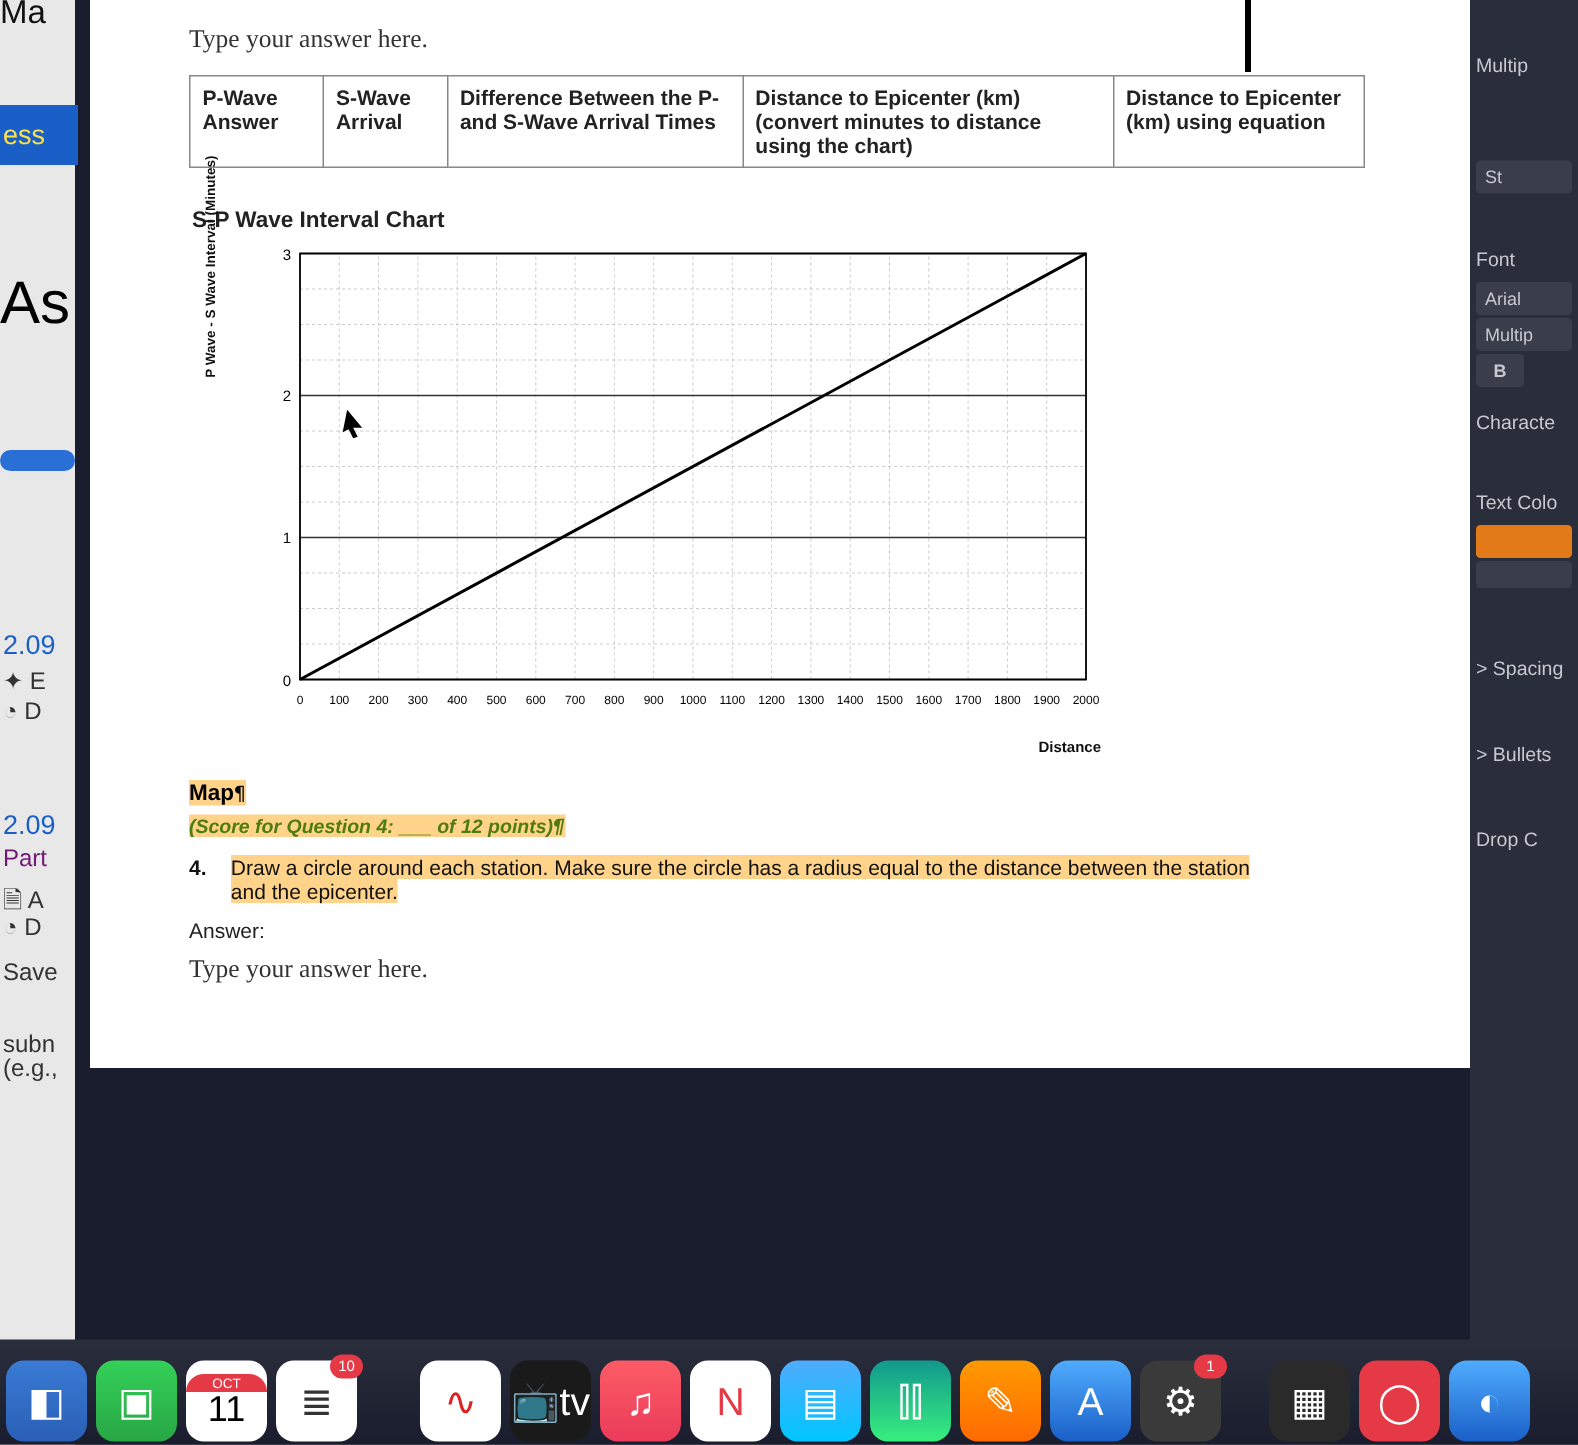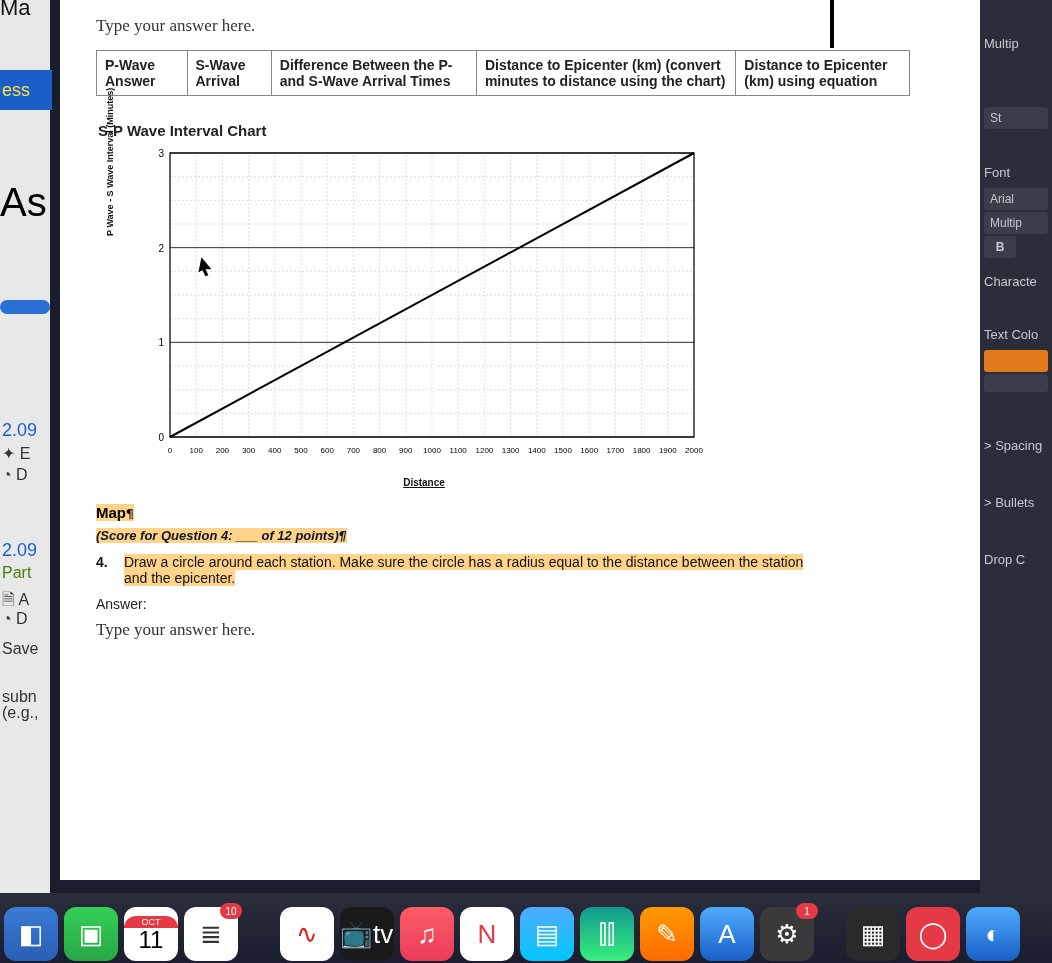--- a/index.html
+++ b/index.html
@@ -4,35 +4,35 @@
 <style>
   html,body{margin:0;padding:0;font-family:Arial,Helvetica,sans-serif;background:#1a1d2e;overflow:hidden;}
   .screen{position:relative;width:1052px;height:963px;background:#1a1d2e;}
   .left-strip{position:absolute;left:0;top:0;width:50px;height:963px;background:#e8e8e8;color:#333;font-size:14px;}
   .left-strip .ma{font-size:22px;font-weight:400;color:#111;position:absolute;top:-5px;left:0;}
   .left-strip .blue-ess{position:absolute;top:70px;left:0;width:50px;height:40px;background:#1a5fc7;color:#fde047;display:flex;align-items:center;justify-content:flex-start;padding-left:2px;font-size:18px;}
   .left-strip .as{position:absolute;top:180px;left:0;font-size:40px;color:#000;}
   .left-strip .pill{position:absolute;top:300px;left:0;width:50px;height:14px;background:#2a6fd6;border-radius:7px;}
   .left-strip .sec{position:absolute;left:2px;font-size:16px;color:#333;}
   .left-strip .num{color:#1a5fc7;font-size:18px;}
-  .doc{position:absolute;left:60px;top:0;width:920px;height:880px;background:#fff;padding:10px 70px 20px 36px;box-sizing:border-box;overflow:hidden;}
+  .doc{position:absolute;left:60px;top:0;width:920px;height:712px;background:#fff;padding:10px 70px 20px 66px;box-sizing:border-box;overflow:hidden;}
   .cursor-line{position:absolute;left:770px;top:0;width:4px;height:48px;background:#000;}
   .type-ans{font-family:'Times New Roman',serif;font-size:17px;color:#333;margin:6px 0 14px 0;}
   table.data{border-collapse:collapse;width:100%;font-size:14px;}
   table.data th,table.data td{border:1.5px solid #888;padding:6px 8px;text-align:left;vertical-align:top;}
   table.data th{font-weight:700;color:#222;}
   .chart-title{font-weight:700;font-size:15px;color:#222;margin:26px 0 6px 2px;}
   .chart-wrap{position:relative;width:560px;height:330px;margin-left:48px;}
   .chart-wrap svg{display:block;}
   .ylab{position:absolute;left:-34px;top:50%;transform:rotate(-90deg) translate(50%,-50%);transform-origin:left top;font-size:9px;font-weight:700;color:#111;white-space:nowrap;}
-  .xlab{text-align:center;font-size:10px;font-weight:700;color:#111;margin-top:2px;margin-left:48px;width:560px;text-decoration:underline;}
+  .xlab{text-align:right;font-size:10px;font-weight:700;color:#111;margin-top:2px;margin-left:48px;width:560px;}
   .hl{background:#ffd38a;}
   .section-head{margin-top:16px;}
   .section-head b{font-size:15px;}
-  .score{font-style:italic;font-size:13px;font-weight:700;color:#0f172a;}
+  .score{font-style:italic;font-size:13px;font-weight:700;color:#4d7c0f;}
   .q4{font-size:14px;color:#111;margin-top:10px;}
   .q4 .num4{font-weight:700;display:inline-block;width:24px;}
   .answer-lbl{font-size:14px;color:#222;margin-top:10px;}
   .right-panel{position:absolute;right:0;top:0;width:72px;height:880px;background:#2a2d3a;color:#c8c8d0;font-size:13px;padding-top:30px;}
   .right-panel .rp{padding:6px 4px;white-space:nowrap;overflow:hidden;}
   .right-panel .btn{background:#3a3d4a;margin:2px 4px;padding:4px 6px;border-radius:3px;font-size:12px;}
   .right-panel .obtn{background:#e27a1a;margin:2px 4px;padding:6px;border-radius:3px;height:10px;}
   .dock{position:absolute;left:0;bottom:0;width:1052px;height:70px;background:linear-gradient(180deg,#2a2d3a 0%,#1a1d2e 100%);display:flex;align-items:flex-end;justify-content:flex-start;padding:0 4px 2px 4px;box-sizing:border-box;gap:6px;}
   .dock .app{width:54px;height:54px;border-radius:12px;display:flex;align-items:center;justify-content:center;font-size:26px;color:#fff;position:relative;flex-shrink:0;}
   .dock .badge{position:absolute;top:-4px;right:-4px;background:#e63946;color:#fff;border-radius:10px;font-size:10px;min-width:16px;height:16px;display:flex;align-items:center;justify-content:center;padding:0 3px;}
@@ -48,21 +48,21 @@
 
   <div class="left-strip">
     <div class="ma">Ma</div>
     <div class="blue-ess">ess</div>
     <div class="as">As</div>
     <div class="pill"></div>
     <div class="sec num" style="top:420px">2.09</div>
     <div class="sec" style="top:444px">✦ <span>E</span></div>
     <div class="sec" style="top:466px">◔ <span>D</span></div>
     <div class="sec num" style="top:540px">2.09</div>
-    <div class="sec" style="top:564px;color:#4d7c0f">Part</div>
+    <div class="sec" style="top:564px;color:#701a75">Part</div>
     <div class="sec" style="top:588px">🗎 <span>A</span></div>
     <div class="sec" style="top:610px">◔ <span>D</span></div>
     <div class="sec" style="top:640px">Save</div>
     <div class="sec" style="top:704px">(e.g.,</div>
     <div class="sec" style="top:688px">subn</div>
   </div>
 
   <div class="doc">
     <div class="cursor-line"></div>
     <div class="type-ans">Type your answer here.</div>

